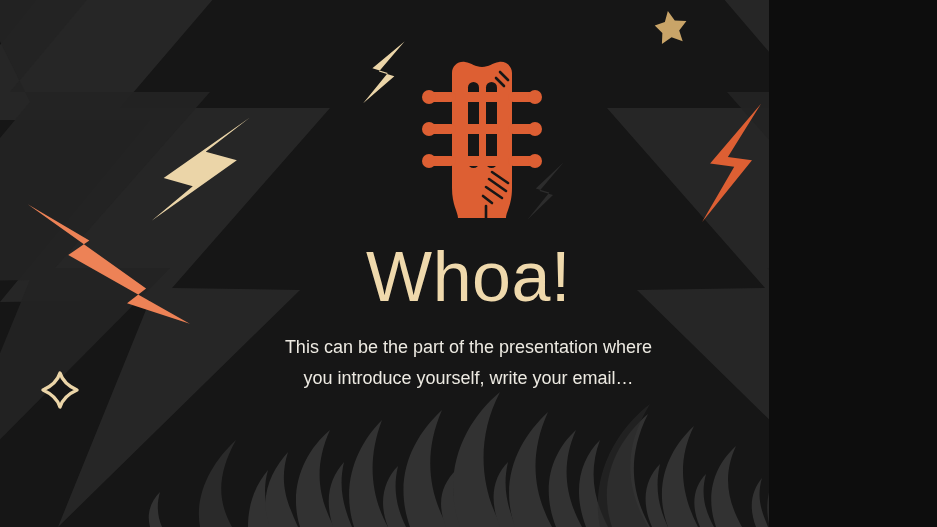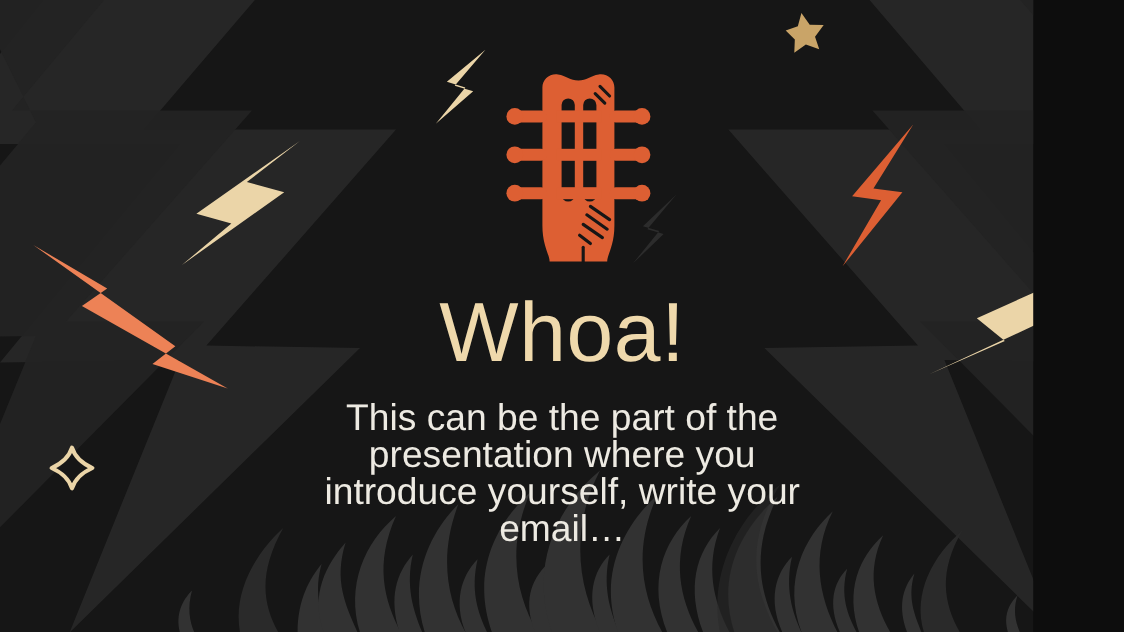--- a/index.html
+++ b/index.html
@@ -3,21 +3,21 @@
 <meta charset="utf-8">
 <title>Whoa! slide</title>
 <style>
   html, body {
     margin: 0;
     padding: 0;
     background: #0d0d0d;
   }
   #slide {
     position: relative;
-    width: 861px;
+    width: 769px;
     height: 527px;
     overflow: hidden;
     background: #161616;
     font-family: "Liberation Sans", sans-serif;
   }
   .layer {
     position: absolute;
     inset: 0;
     width: 937px;
     height: 527px;
@@ -39,21 +39,21 @@
     font-size: 70px;
     line-height: 82px;
     font-weight: 400;
     letter-spacing: 0.5px;
     color: #EFD9AC;
   }
   #slide-subtitle {
     margin: 14px auto 0;
     width: 400px;
     font-family: "Liberation Sans", sans-serif;
-    font-size: 31px;
+    font-size: 18px;
     line-height: 31px;
     font-weight: 400;
     color: #EDEAE2;
   }
 </style>
 </head>
 <body>
 
 <div id="slide">
 

